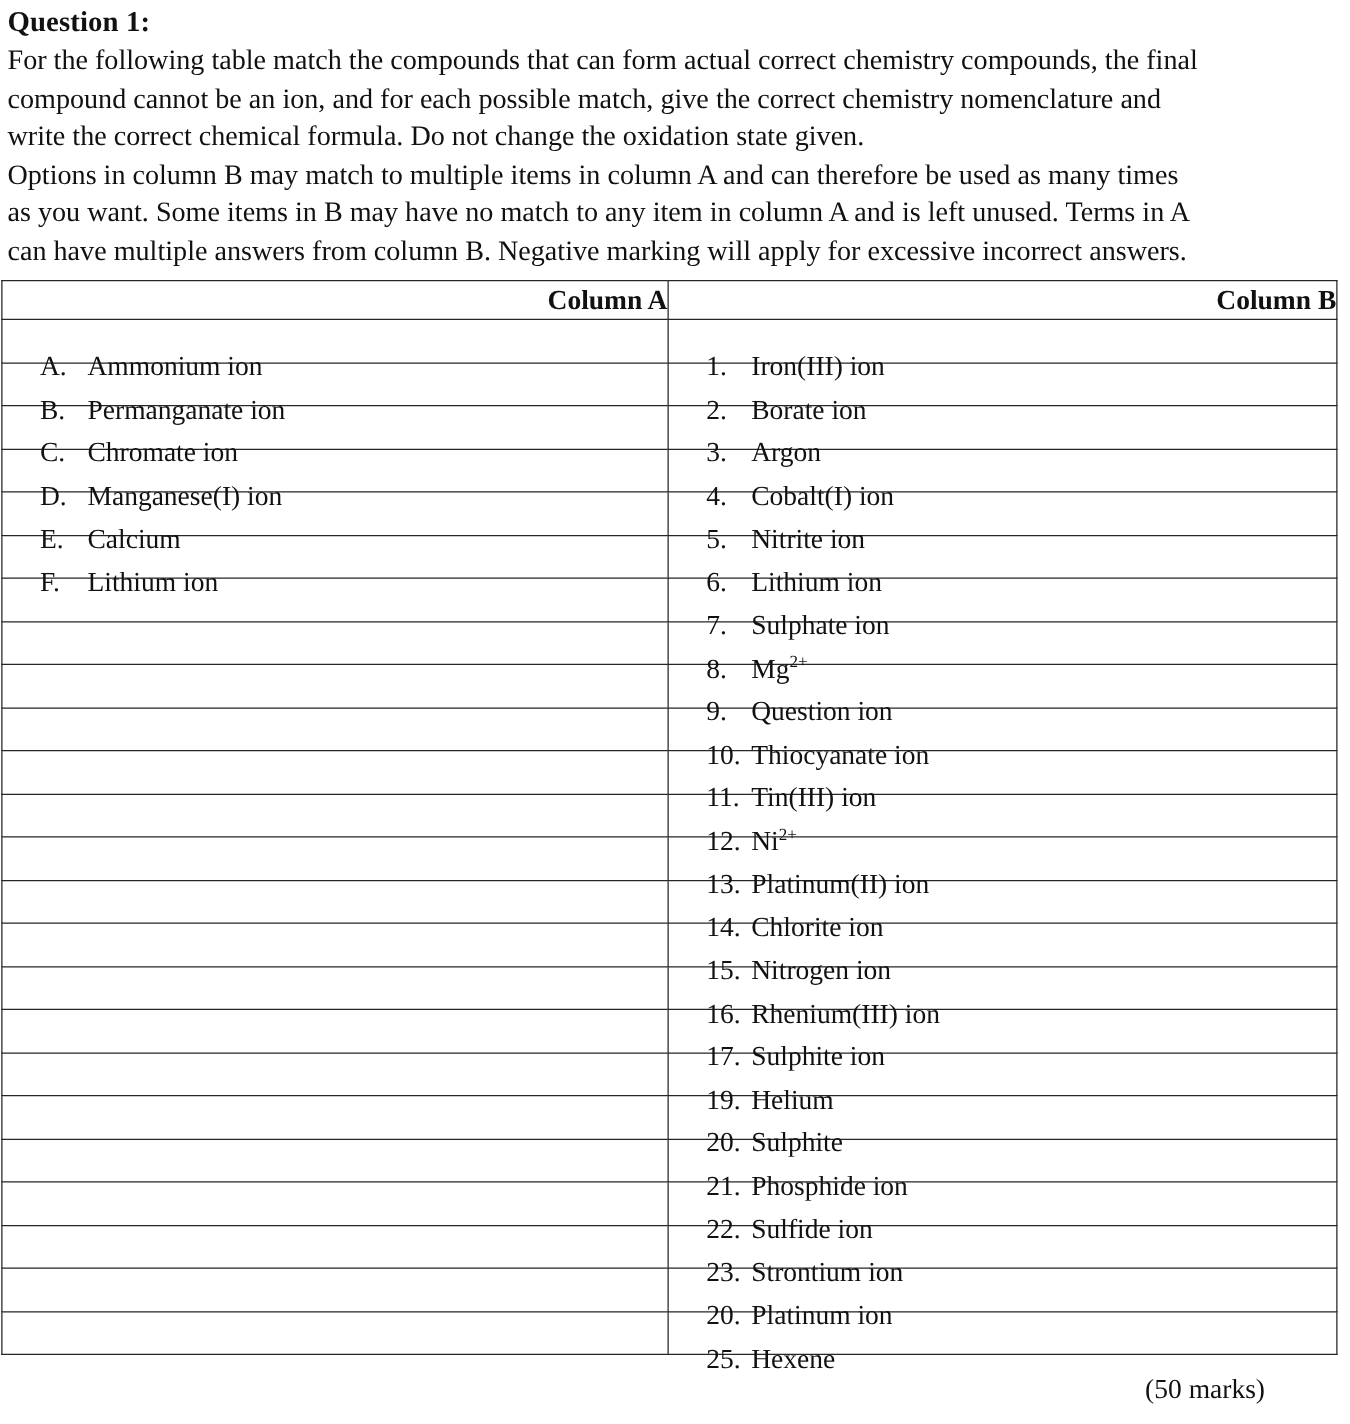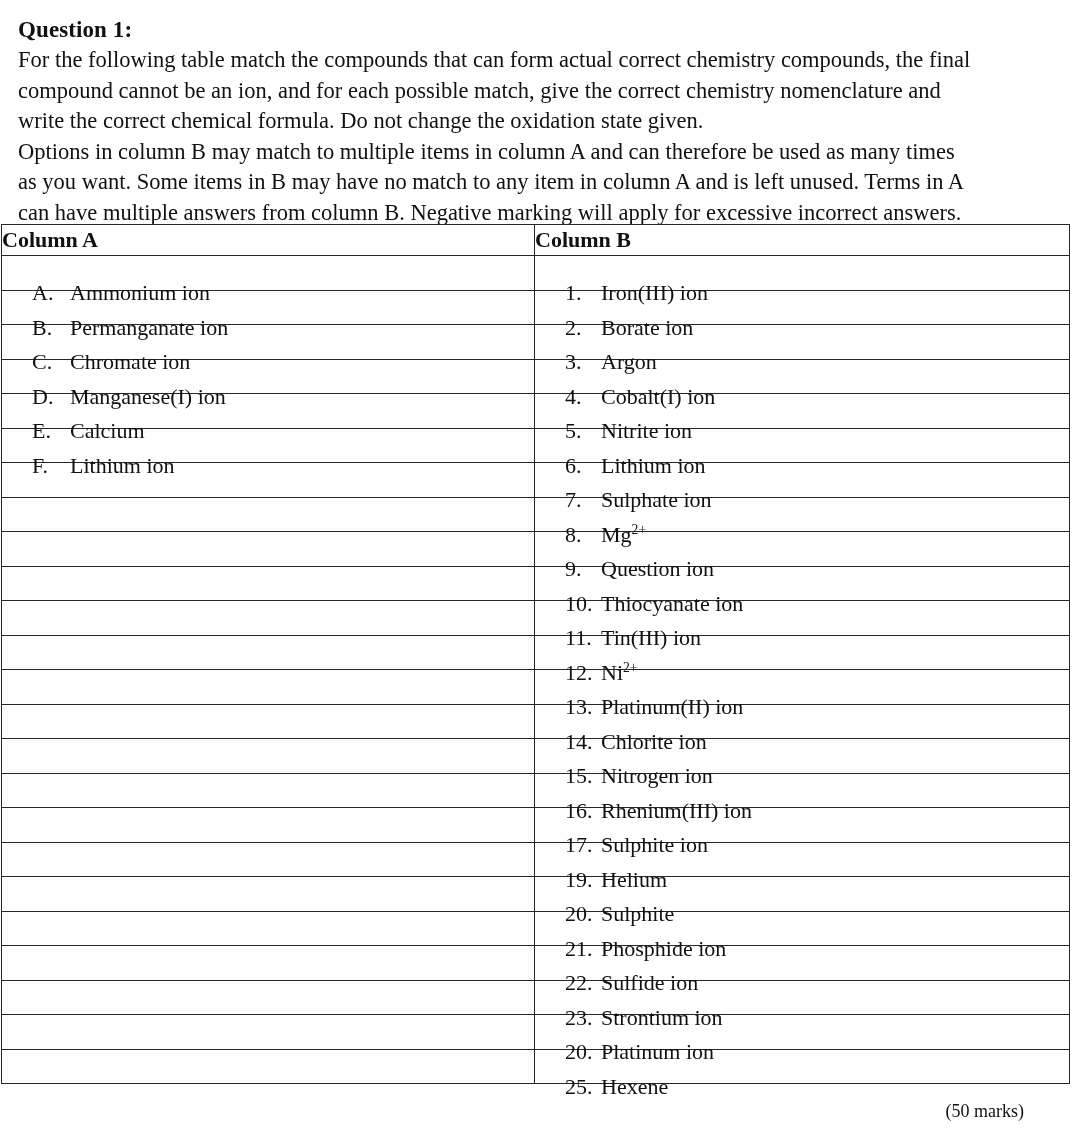--- a/index.html
+++ b/index.html
@@ -13,21 +13,21 @@
     height: 1139px;
     font-family: "Liberation Serif", "DejaVu Serif", serif;
     color: #111111;
     overflow: hidden;
   }
 
   .page {
     position: relative;
     width: 1080px;
     height: 1139px;
-    padding: 12px;
+    padding: 0;
     border-radius: 24px;
   }
 
   
   .intro {
     padding: 4px 10px 0 6px;
   }
   .q-title {
     font-weight: bold;
     font-size: 23px;
@@ -57,21 +57,21 @@
 
   .match-table th,
   .match-table td {
     border: 1.6px solid #23262b;
     padding: 0;
     vertical-align: middle;
     background: #ffffff;
   }
   .match-table th {
     height: 28px;
-    text-align: left;
+    text-align: right;
     font-weight: bold;
     font-size: 22px;
     line-height: 30px;
   }
   .match-table td {
     height: 33.5px;
     font-size: 22px;
     line-height: 32px;
   }
 
@@ -99,23 +99,23 @@
     font-size: 0.62em;
     vertical-align: super;
     line-height: 0;
   }
 
   .empty-cell { height: 33.5px; }
 
   
   .marks {
     position: absolute;
-    right: 56px;
+    right: 68px;
     top: 1097px;
-    font-size: 18px;
+    font-size: 22px;
     line-height: 28px;
   }
 </style>
 </head>
 <body>
 
 <div class="page">
 
   <div class="intro">
     <div class="q-title">Question 1:</div>

